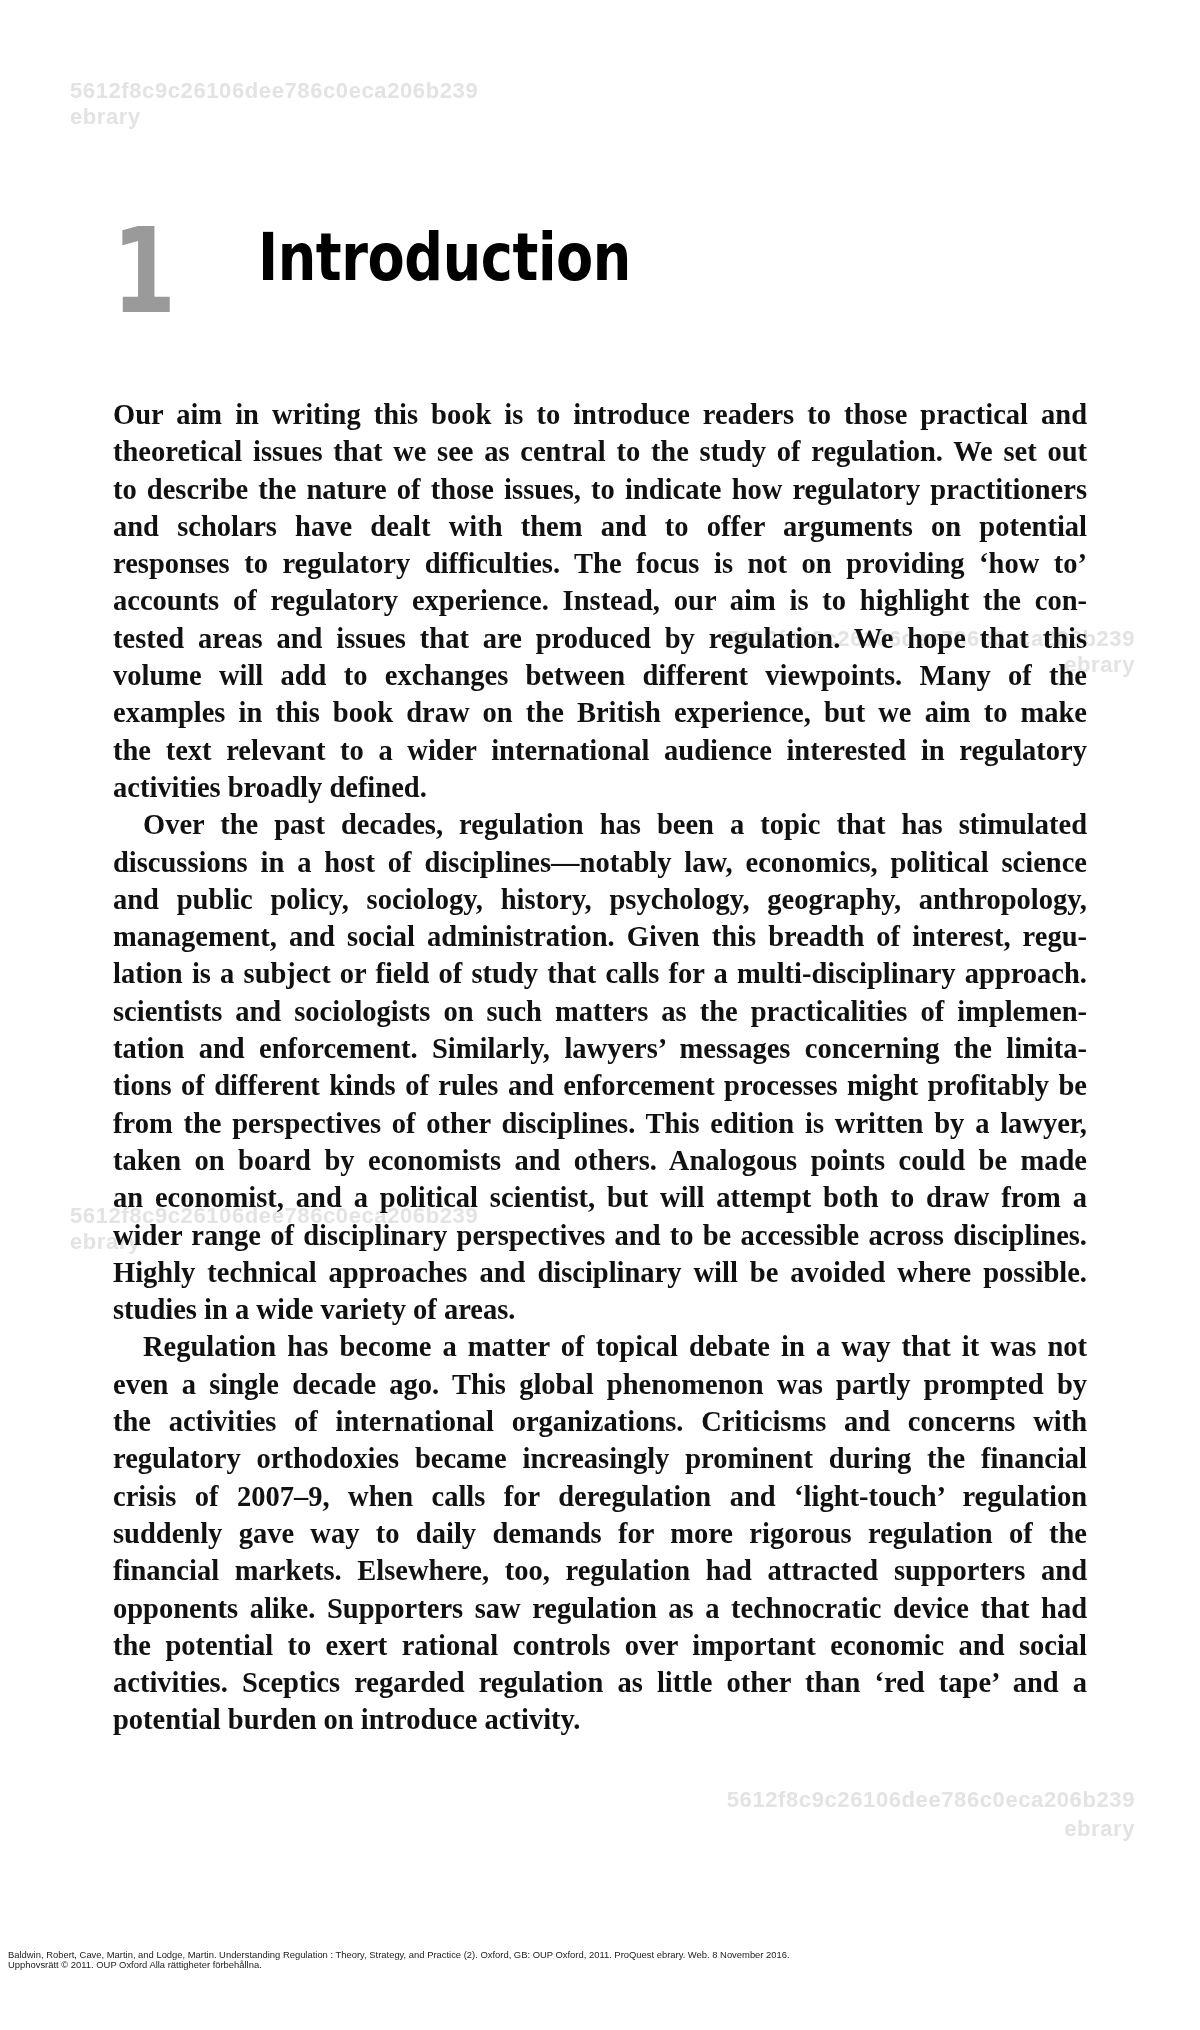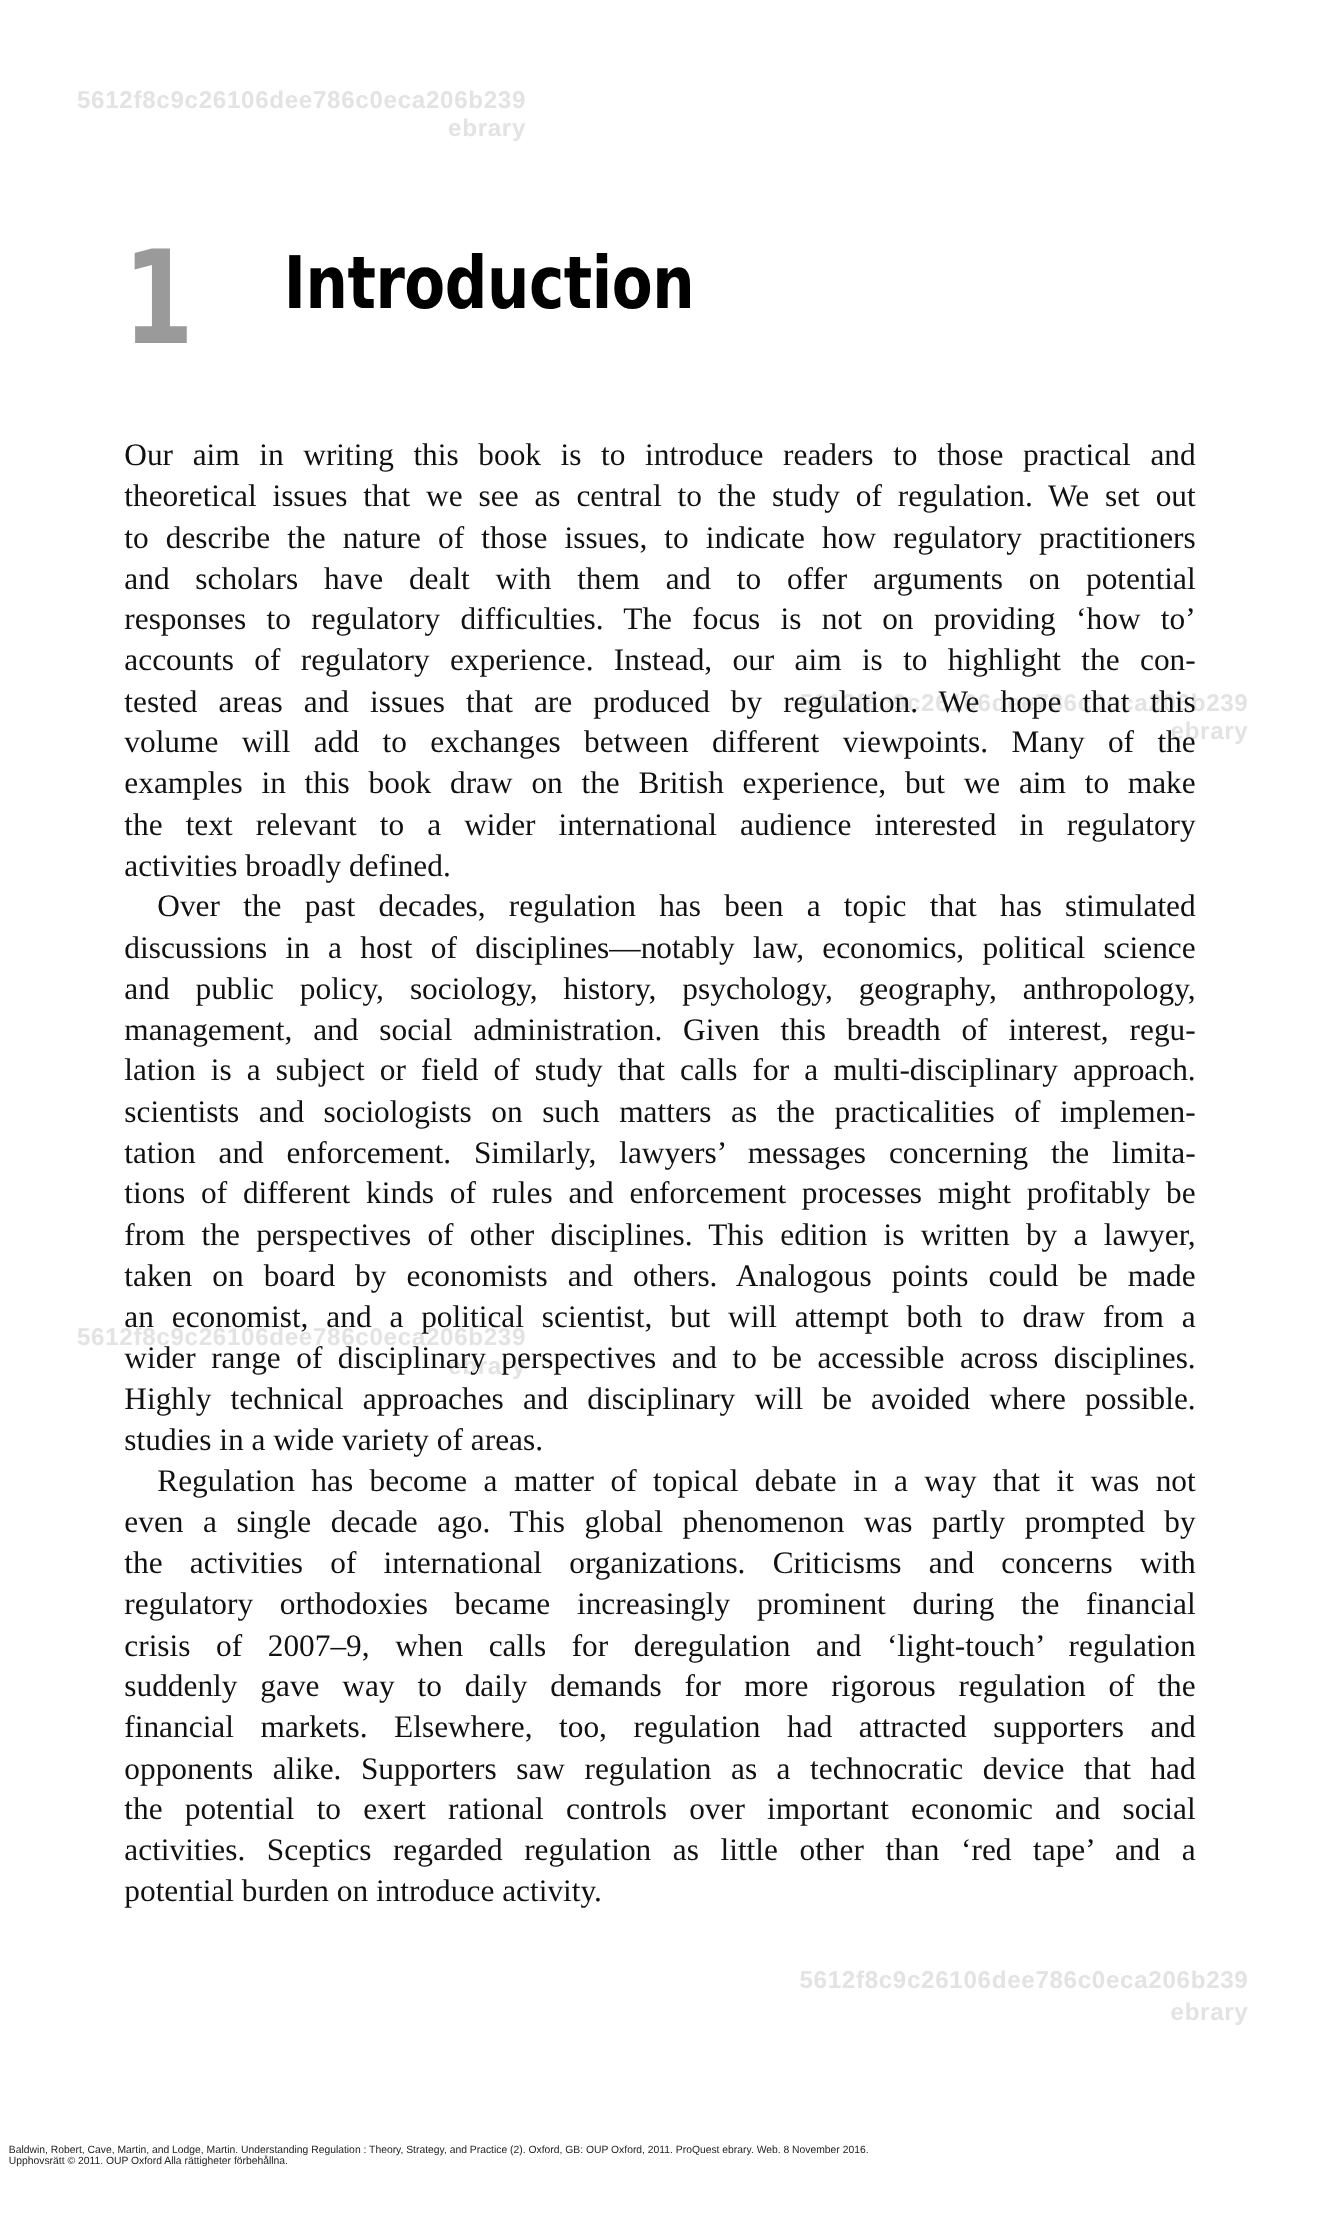--- a/index.html
+++ b/index.html
@@ -9,21 +9,21 @@
     font-family: "Liberation Sans", sans-serif;
     font-weight: bold;
     font-size: 22px;
     line-height: 26px;
     color: #e3e3e3;
     letter-spacing: 0.6px;
     white-space: nowrap;
     z-index: 0;
   }
   .wm.right { text-align: right; }
-  .wm-line { display: block; text-align: right; }
+  .wm-line { display: block; }
   .chapter-num {
     position: absolute;
     left: 112px; top: 212px;
     font-family: "DejaVu Sans", sans-serif;
     font-weight: bold;
     font-size: 118px;
     line-height: 118px;
     color: #9a9a9a;
     transform: scaleX(0.78);
     transform-origin: left top;
@@ -45,21 +45,21 @@
   }
   .body-text {
     position: absolute;
     left: 113px; top: 396px;
     width: 974px;
     font-family: "Liberation Serif", serif;
     font-size: 28.5px;
     color: #111111;
     z-index: 1;
   }
-  .para { margin: 0; padding: 0; }
+  .para { margin: 0; padding: 0; font-weight: bold; }
   .line {
     display: block;
     height: 37.3px;
     line-height: 37.3px;
     white-space: nowrap;
     text-align: justify;
     text-align-last: justify;
     overflow: visible;
   }
   .line.last { text-align: right; text-align-last: left; }

